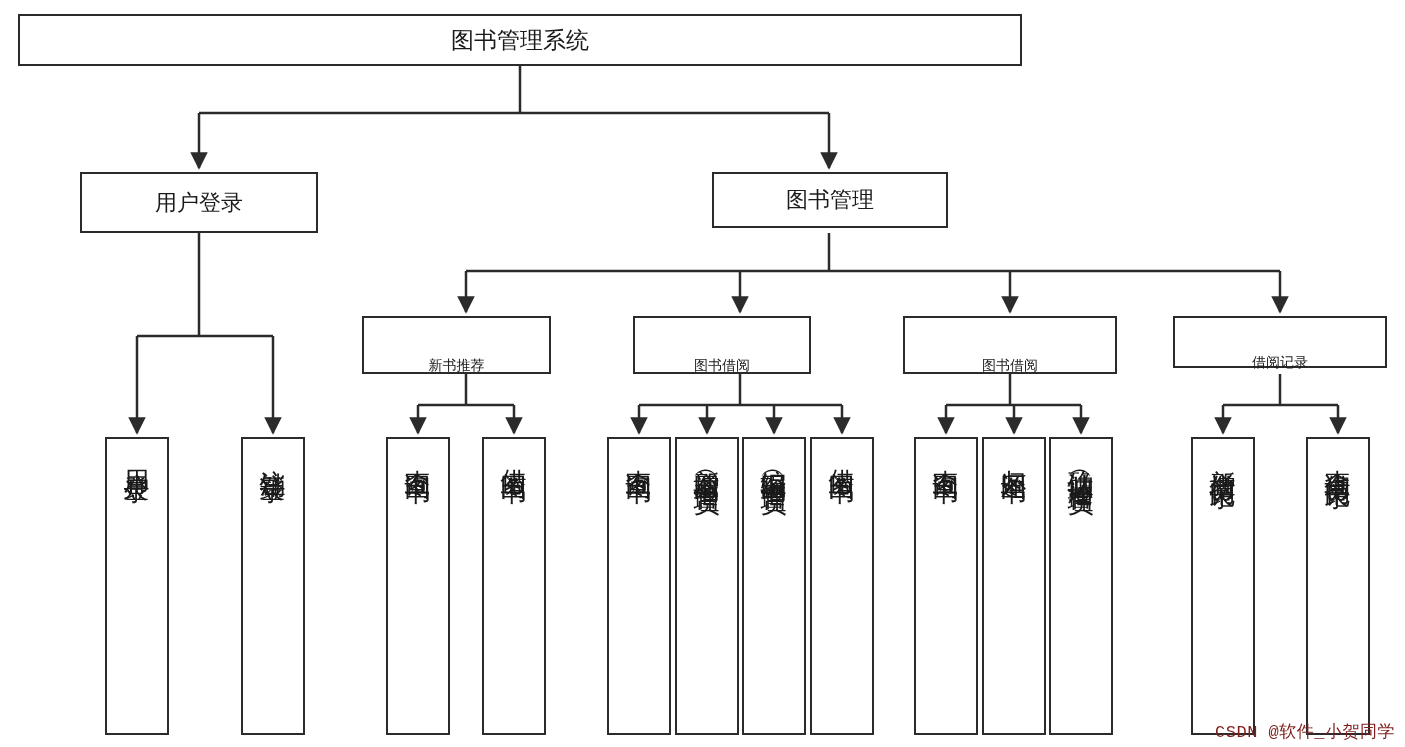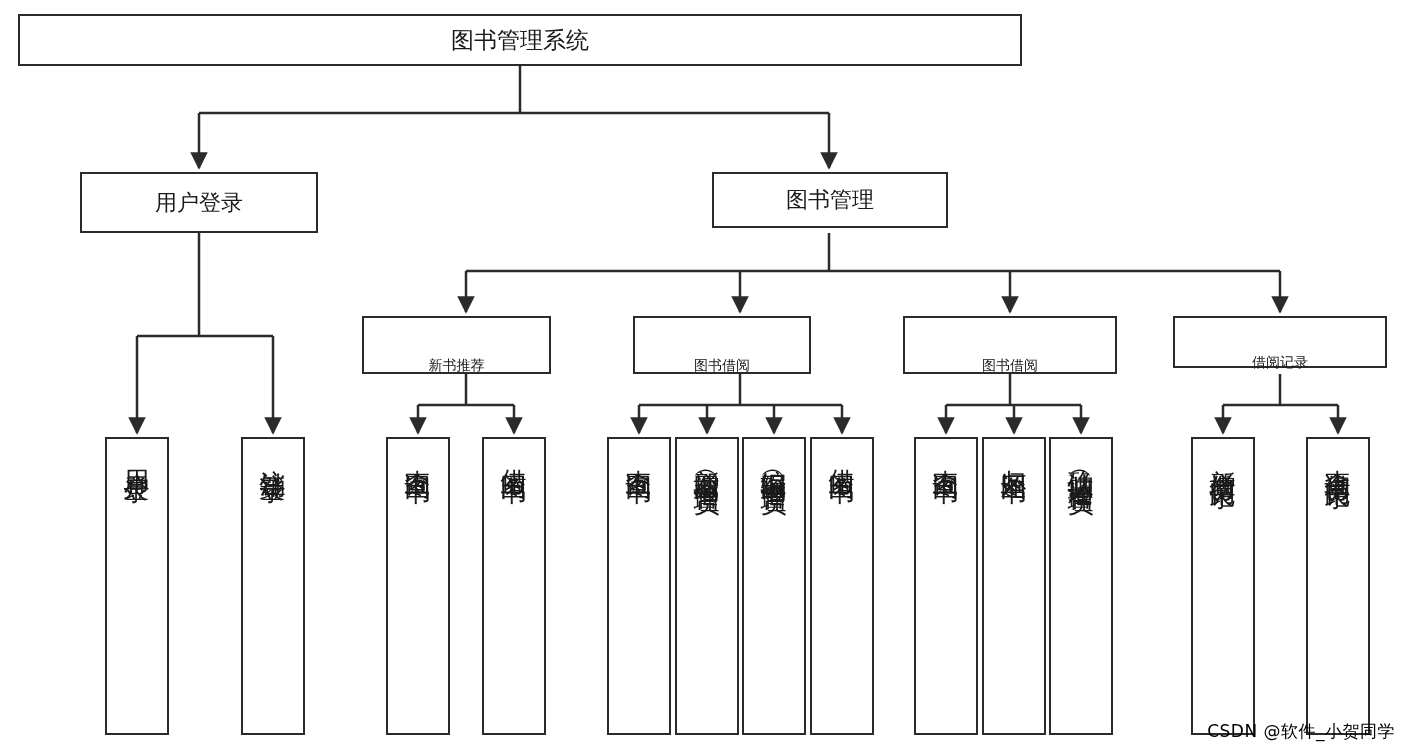--- a/index.html
+++ b/index.html
@@ -65,24 +65,25 @@
     font-size: 26px;
     letter-spacing: 3px;
     line-height: 1;
     white-space: nowrap;
   }
   .watermark {
     position: absolute;
     right: 10px;
     bottom: 4px;
     font-size: 17px;
-    color: #000000;
+    color: #7f1d1d;
     letter-spacing: 0.5px;
     white-space: nowrap;
     z-index: 3;
+    font-family: Liberation Mono, monospace;
   }
 </style>
 </head>
 <body>
 
 <div id="diagram-root">
 
   <svg id="wires" viewBox="0 0 1405 747" width="1405" height="747" xmlns="http://www.w3.org/2000/svg">
     <defs>
       <marker id="arrow" viewBox="0 0 10 10" refX="9" refY="5" markerWidth="7" markerHeight="7" orient="auto-start-reverse">

